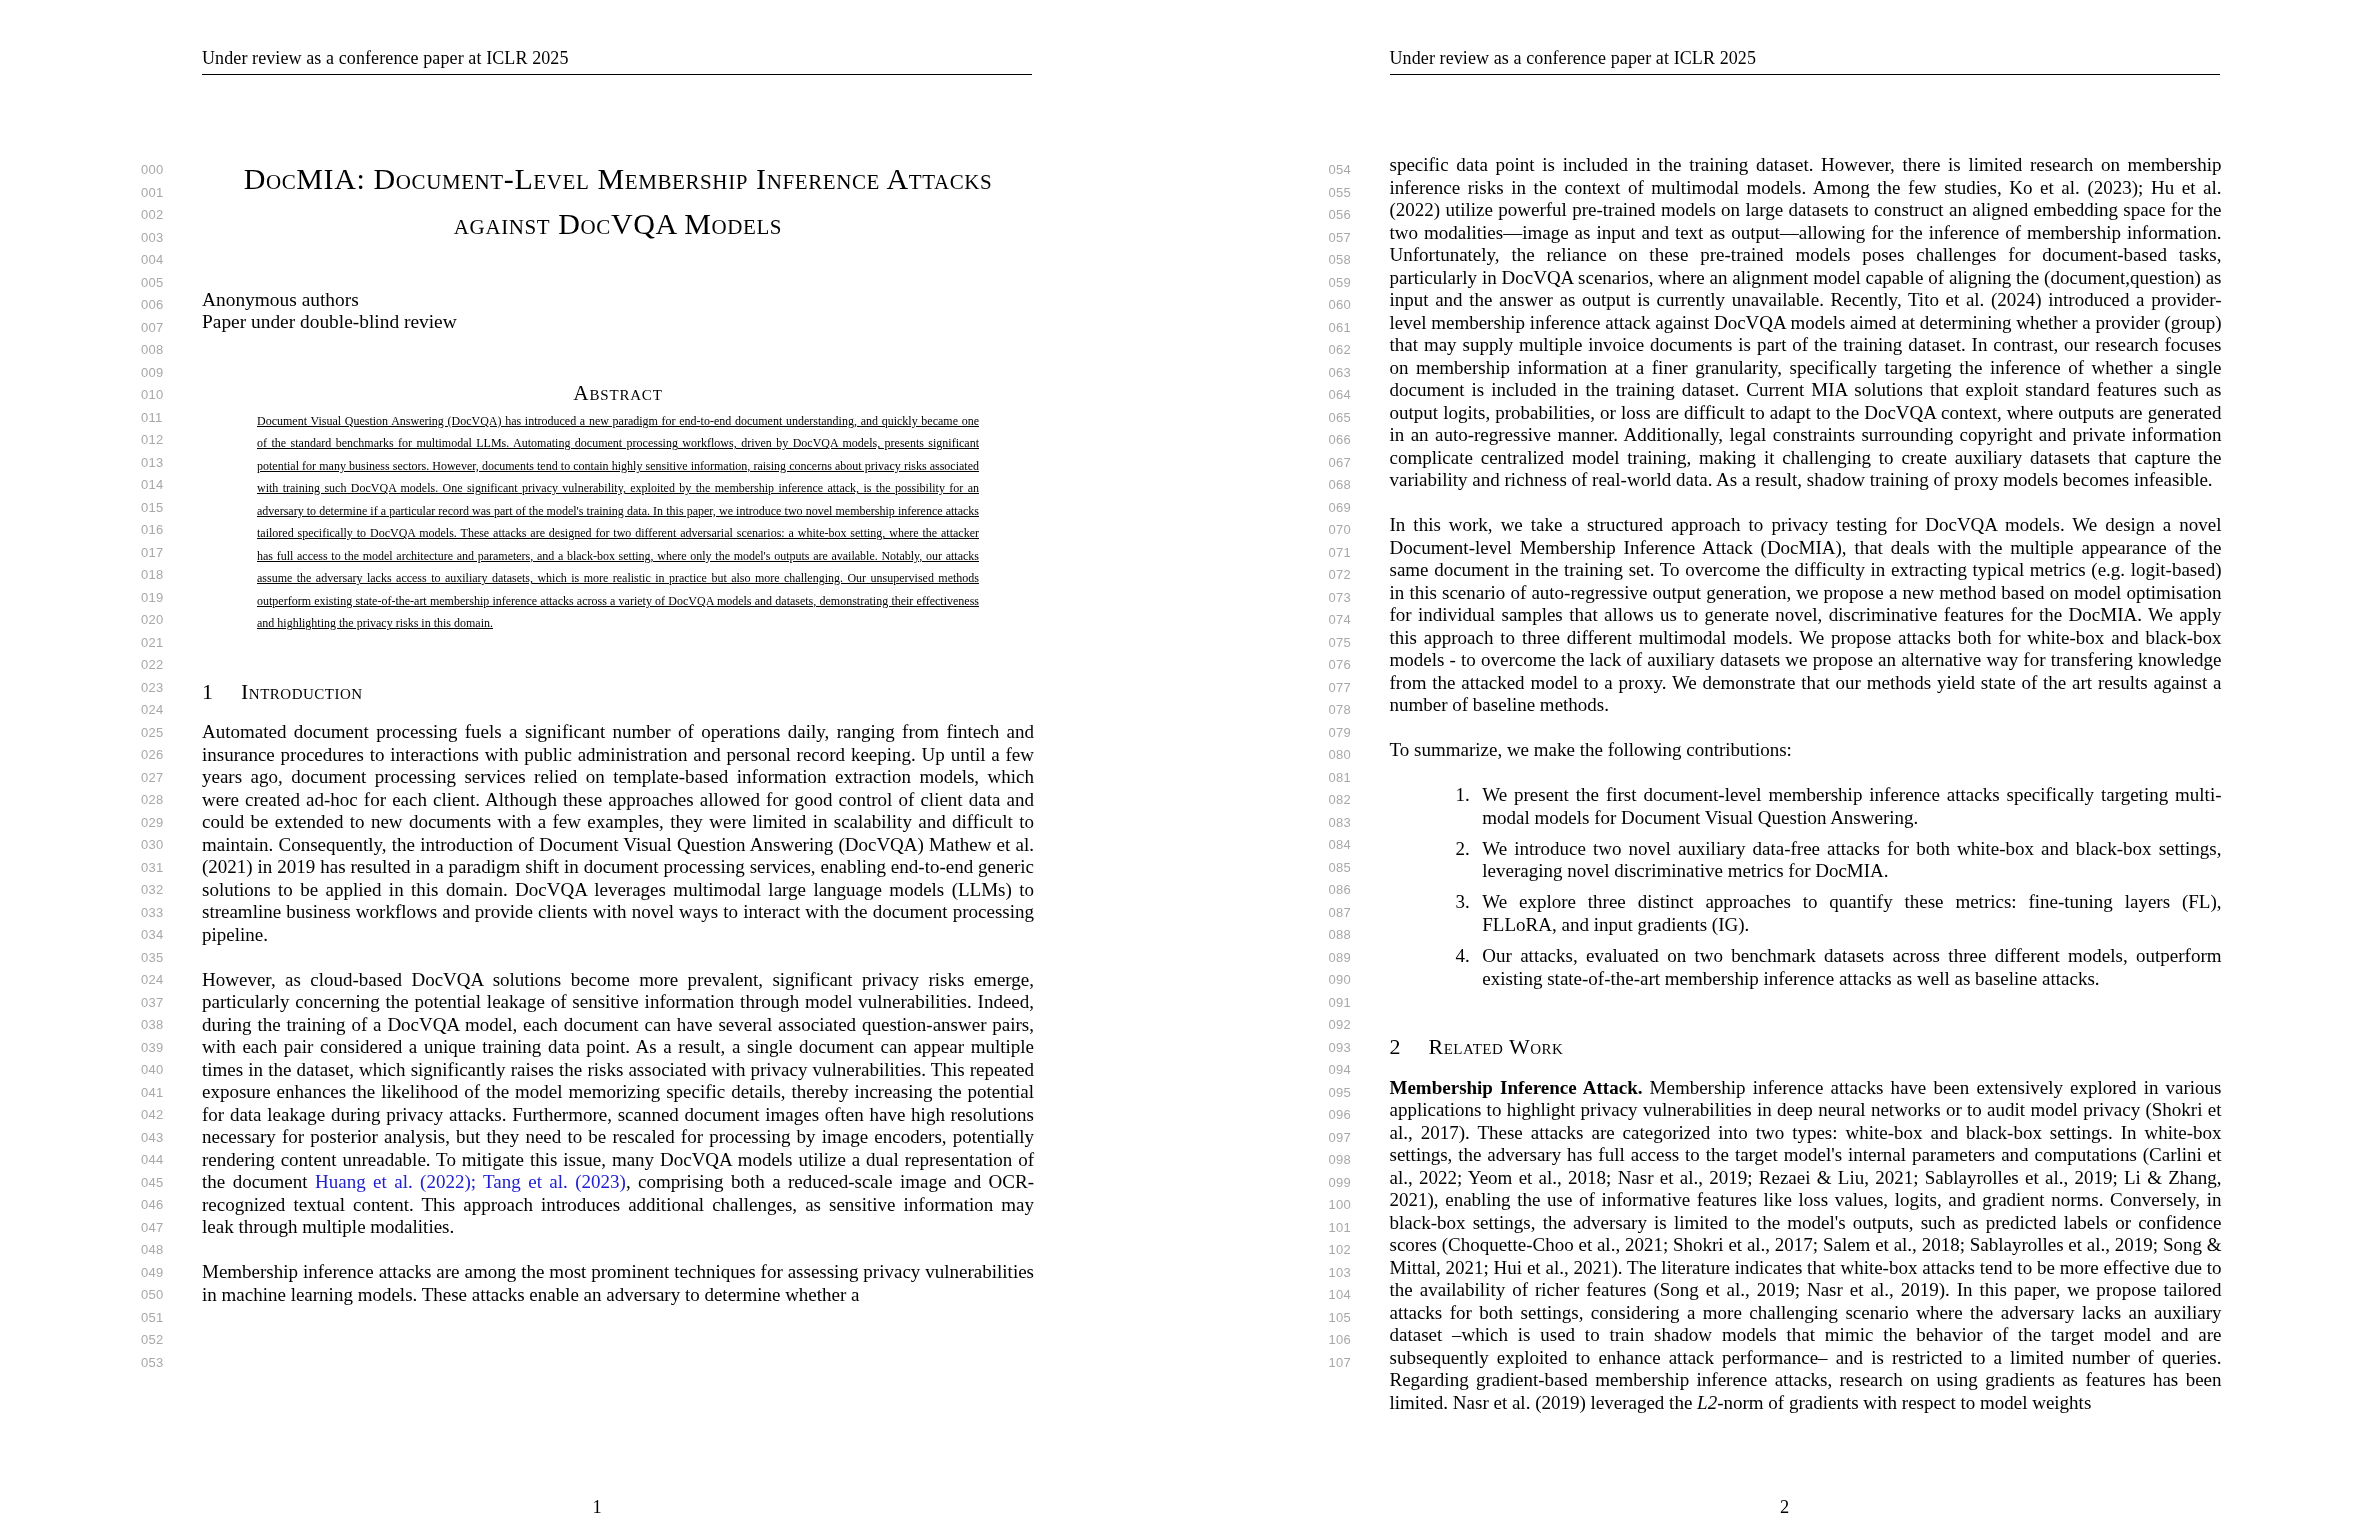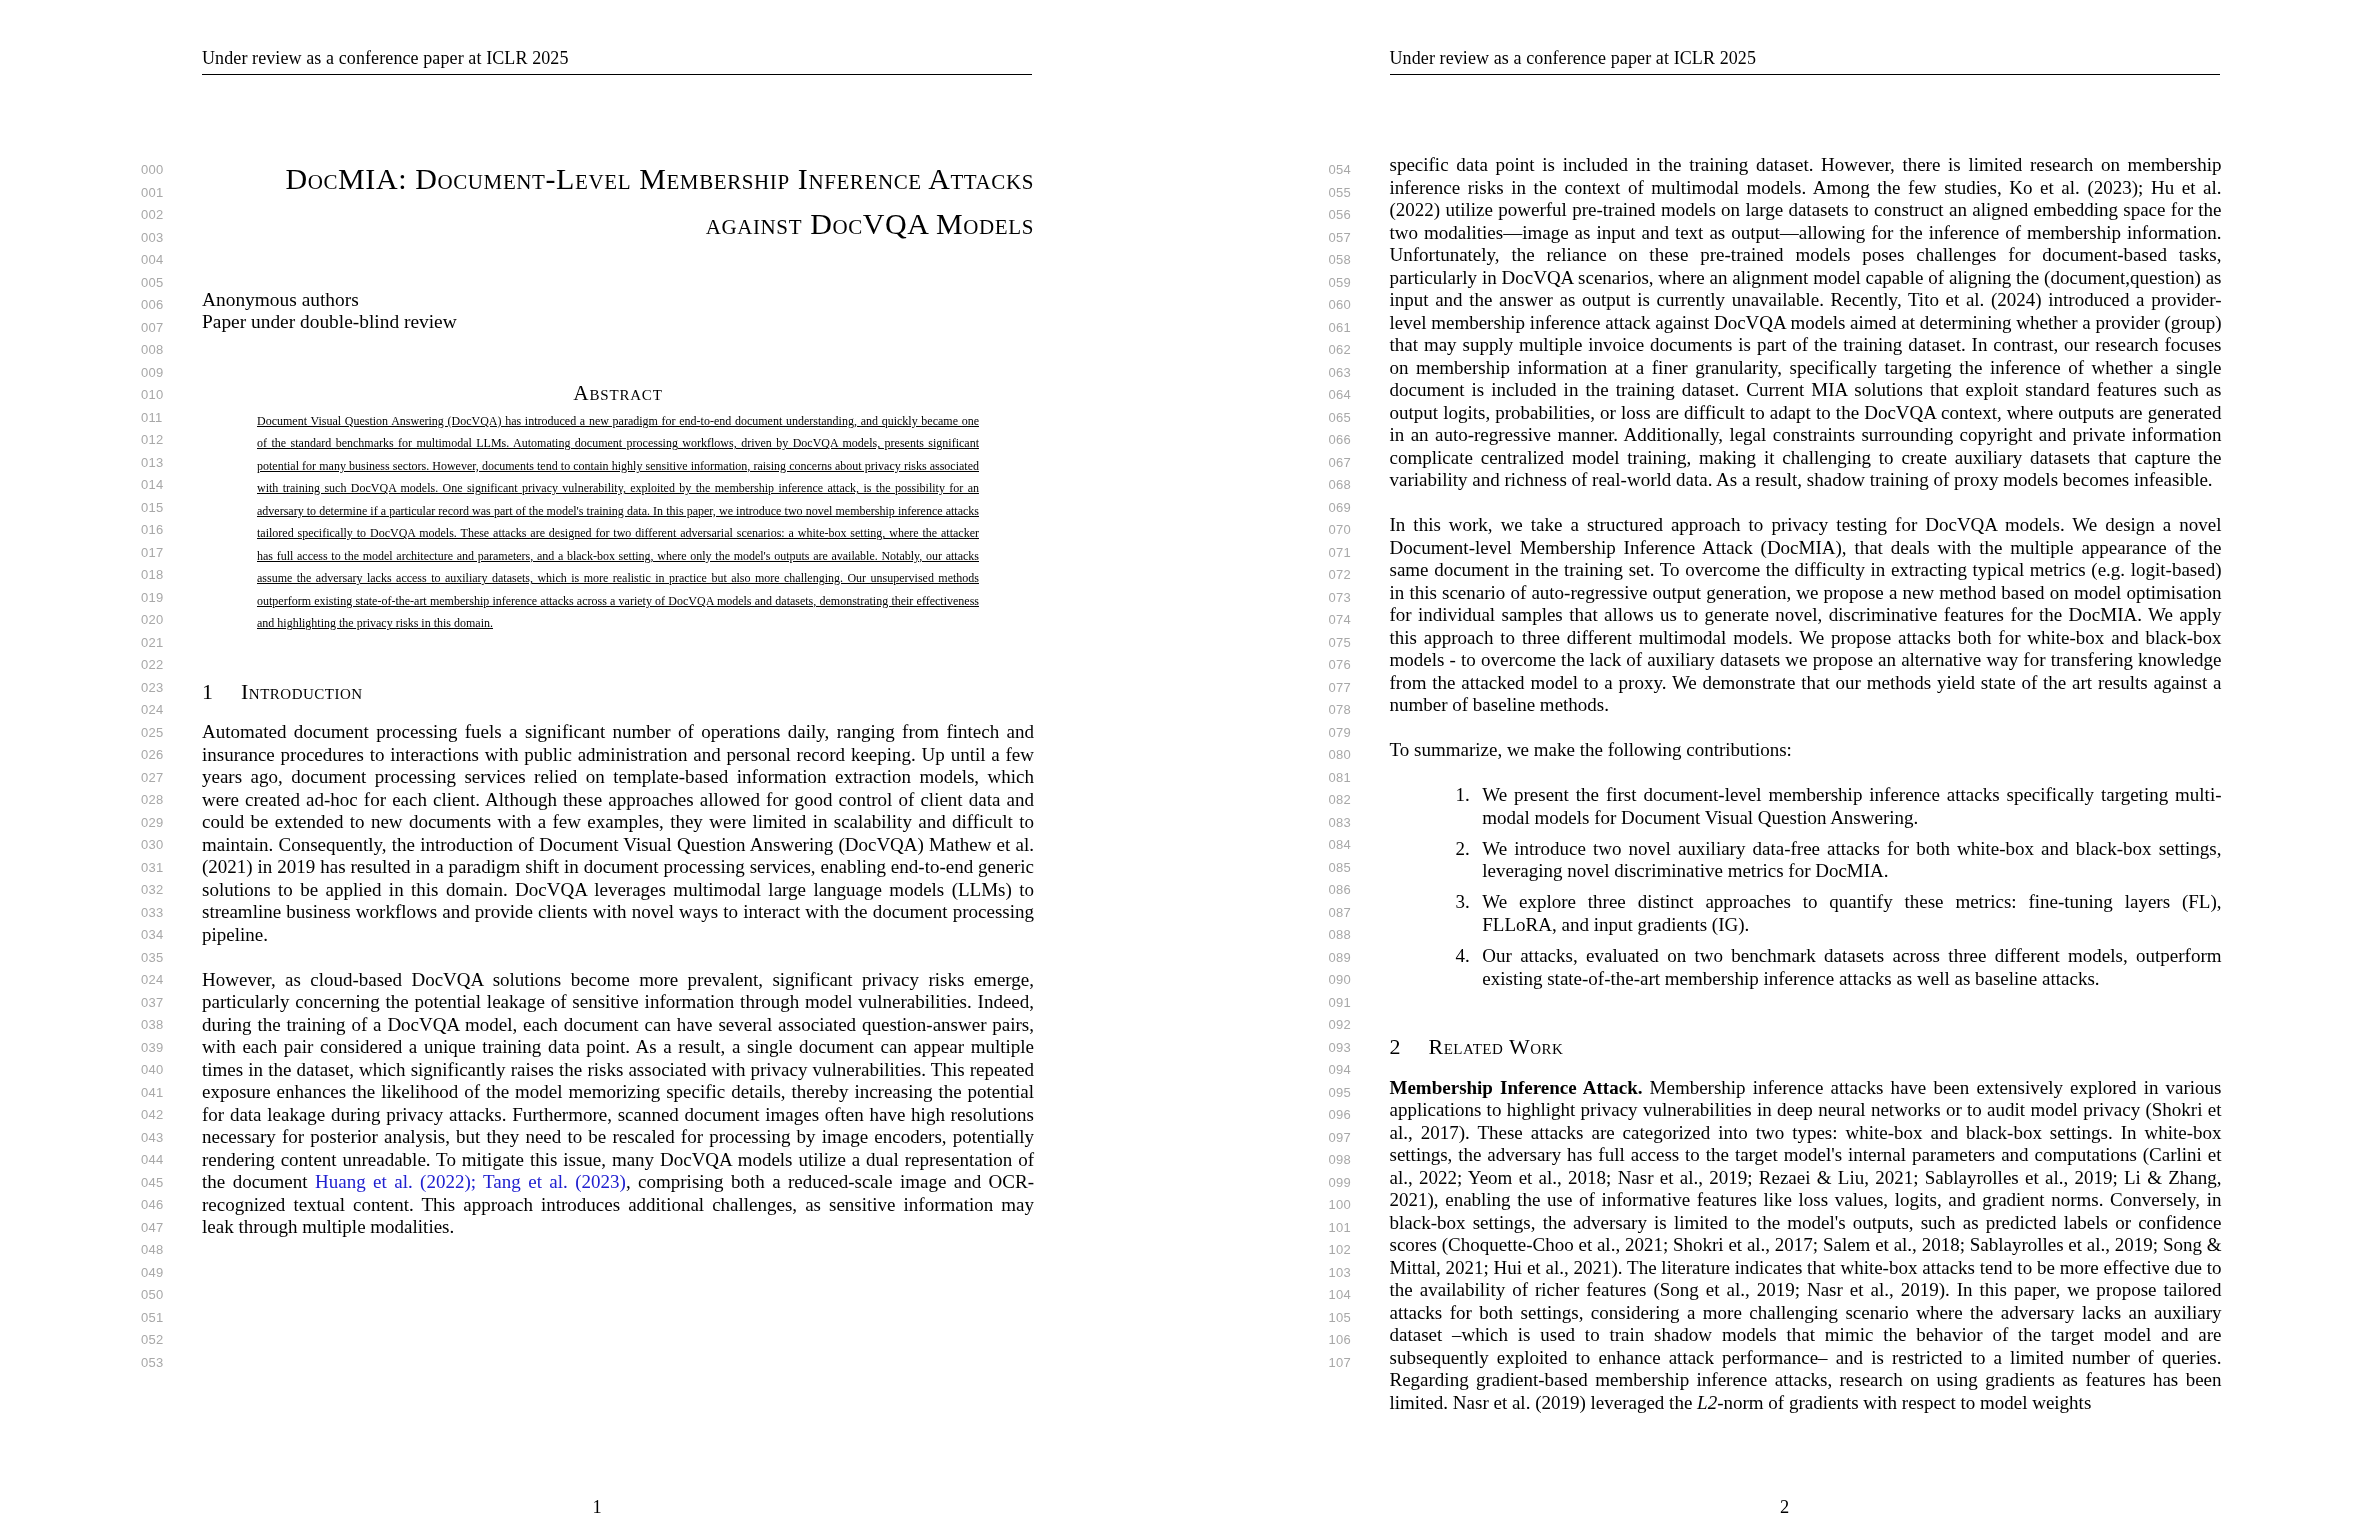--- a/index.html
+++ b/index.html
@@ -68,21 +68,21 @@
     top: 105px;
     width: 832px;
   }
   .title {
     font-size: 30px;
     line-height: 45px;
     font-variant: small-caps;
     letter-spacing: 0.6px;
     margin: 0 0 0 0;
     padding-top: 1.9px;
-    text-align: right;
+    text-align: center;
     font-weight: normal;
   }
   .authors {
     margin-top: 43px;
   }
   .authors .name {
     font-weight: normal;
     font-size: 19.4px;
     line-height: 22.5px;
   }
@@ -233,20 +233,21 @@
 
         <div class="sec-head">
           <span class="num">1</span>
           <span>Introduction</span>
         </div>
 
         <p class="body">Automated document processing fuels a significant number of operations daily, ranging from fintech and insurance procedures to interactions with public administration and personal record keeping. Up until a few years ago, document processing services relied on template-based information extraction models, which were created ad-hoc for each client. Although these approaches allowed for good control of client data and could be extended to new documents with a few examples, they were limited in scalability and difficult to maintain. Consequently, the introduction of Document Visual Question Answering (DocVQA) Mathew et al. (2021) in 2019 has resulted in a paradigm shift in document processing services, enabling end-to-end generic solutions to be applied in this domain. DocVQA leverages multimodal large language models (LLMs) to streamline business workflows and provide clients with novel ways to interact with the document processing pipeline.</p>
 
         <p class="body"><span>However, as cloud-based DocVQA solutions become more prevalent, significant privacy risks emerge, particularly concerning the potential leakage of sensitive information through model vulnerabilities. Indeed, during the training of a DocVQA model, each document can have several associated question-answer pairs, with each pair considered a unique training data point. As a result, a single document can appear multiple times in the dataset, which significantly raises the risks associated with privacy vulnerabilities. This repeated exposure enhances the likelihood of the model memorizing specific details, thereby increasing the potential for data leakage during privacy attacks. Furthermore, scanned document images often have high resolutions necessary for posterior analysis, but they need to be rescaled for processing by image encoders, potentially rendering content unreadable. To mitigate this issue, many DocVQA models utilize a dual representation of the document </span><a class="cite" href="#">Huang et al. (2022); Tang et al. (2023)</a><span>, comprising both a reduced-scale image and OCR-recognized textual content. This approach introduces additional challenges, as sensitive information may leak through multiple modalities.</span></p>
 
+        <p class="body tight">Membership inference attacks are among the most prominent techniques for assessing privacy vulnerabilities in machine learning models. These attacks enable an adversary to determine whether a</p>
 
       </div>
 
       <div class="pagenum">1</div>
     </div>
   </div>
 
   <div class="page">
     <div class="page-inner">
 

